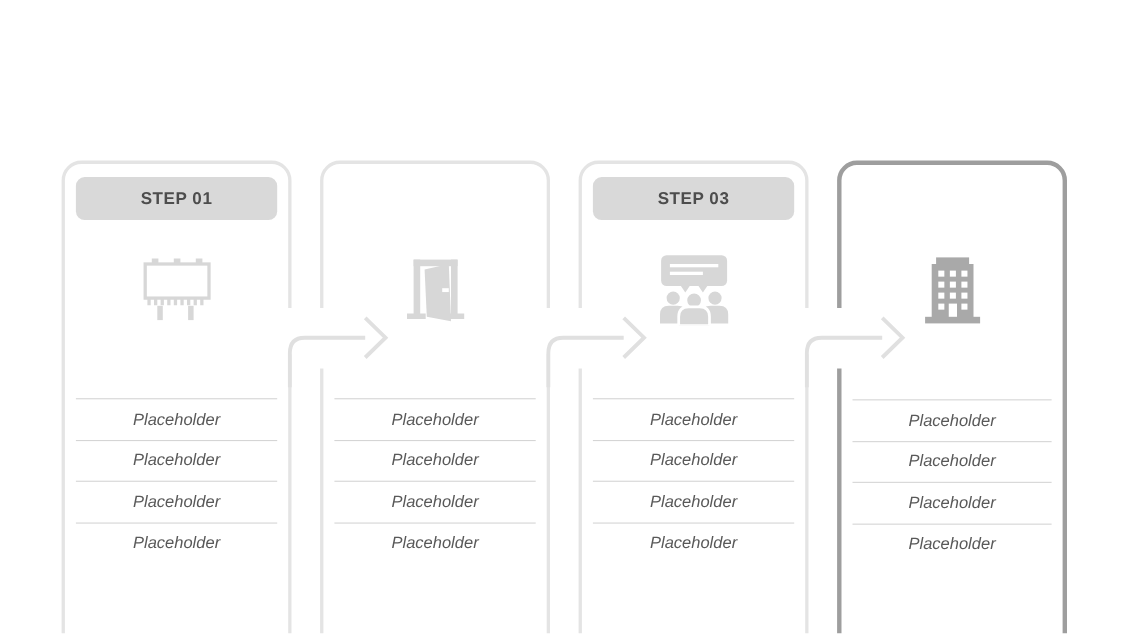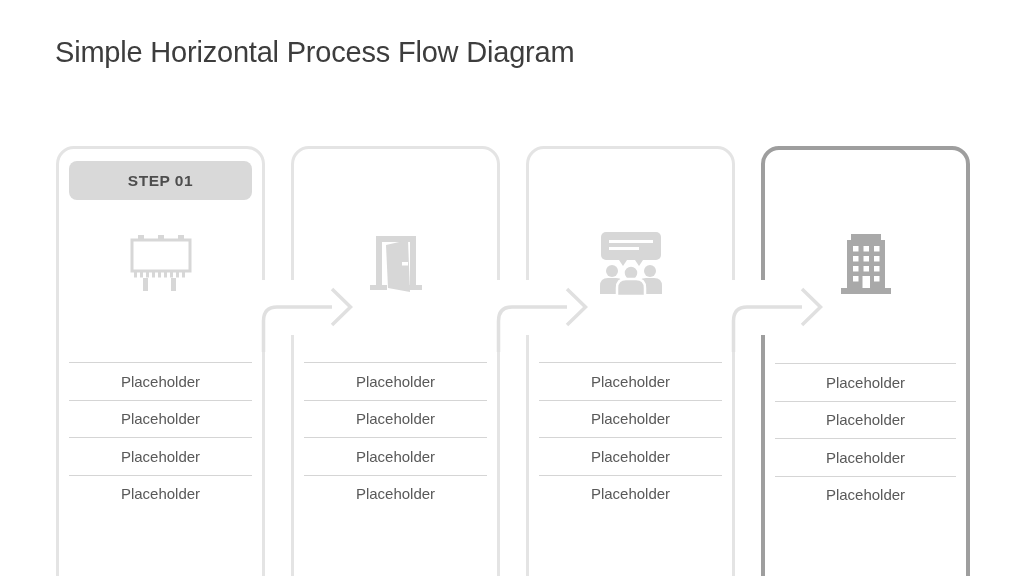--- a/index.html
+++ b/index.html
@@ -31,37 +31,36 @@
     color:var(--step-header-text,#4d4d4d);
   }
   .card.highlight .step-header{
     background:var(--step-header-bg-highlight,#a6a6a6);
     color:var(--step-header-text-highlight,#ffffff);
   }
   .icon-box{
     position:absolute;top:80px;left:0;right:0;height:72px;
     display:flex;align-items:center;justify-content:center;
   }
-  .rows{position:absolute;top:213px;left:10px;right:10px;}
+  .rows{position:absolute;top:213px;left:10px;right:10px;font-style:italic;}
   .ph-row{
     height:36.5px;border-top:1px solid var(--divider,#d5d5d5);
     display:flex;align-items:center;justify-content:center;
     font-size:15px;color:var(--placeholder-text,#595959);
   }
   .connector{position:absolute;top:276px;width:110px;height:78px;z-index:2;}
   .connector.a1{left:255px;}
   .connector.a2{left:490px;}
   .connector.a3{left:725px;}
 </style>
 </head>
 <body>
 
 <div id="slide">
 
-  <div class="title">Simple Horizontal Process Flow Diagram</div>
 
   <div class="card c1">
     <div class="step-header">STEP 01</div>
     <div class="icon-box">
       <span>
         <svg width="68" height="58" viewBox="0 0 68 58">
           <g fill="var(--icon,#d7d7d7)">
             <rect x="11" y="1" width="6" height="6"></rect>
             <rect x="31" y="1" width="6" height="6"></rect>
             <rect x="51" y="1" width="6" height="6"></rect>
@@ -99,20 +98,21 @@
     </div>
     <div class="rows">
       <div class="ph-row">Placeholder</div>
       <div class="ph-row">Placeholder</div>
       <div class="ph-row">Placeholder</div>
       <div class="ph-row">Placeholder</div>
     </div>
   </div>
 
   <div class="card c3">
+    <div class="step-header">STEP 03</div>
     <div class="icon-box">
       <span>
         <svg width="72" height="66" viewBox="0 0 72 66">
           <g fill="var(--icon,#d7d7d7)">
             <rect x="6" y="2" width="60" height="28" rx="5"></rect>
             <polygon points="24,30 32,30 28,36"></polygon>
             <polygon points="40,30 48,30 44,36"></polygon>
             <circle cx="17" cy="41" r="6"></circle>
             <path d="M5 64 V56 Q5 48 13 48 H21 Q29 48 29 56 V64 Z"></path>
             <circle cx="55" cy="41" r="6"></circle>

